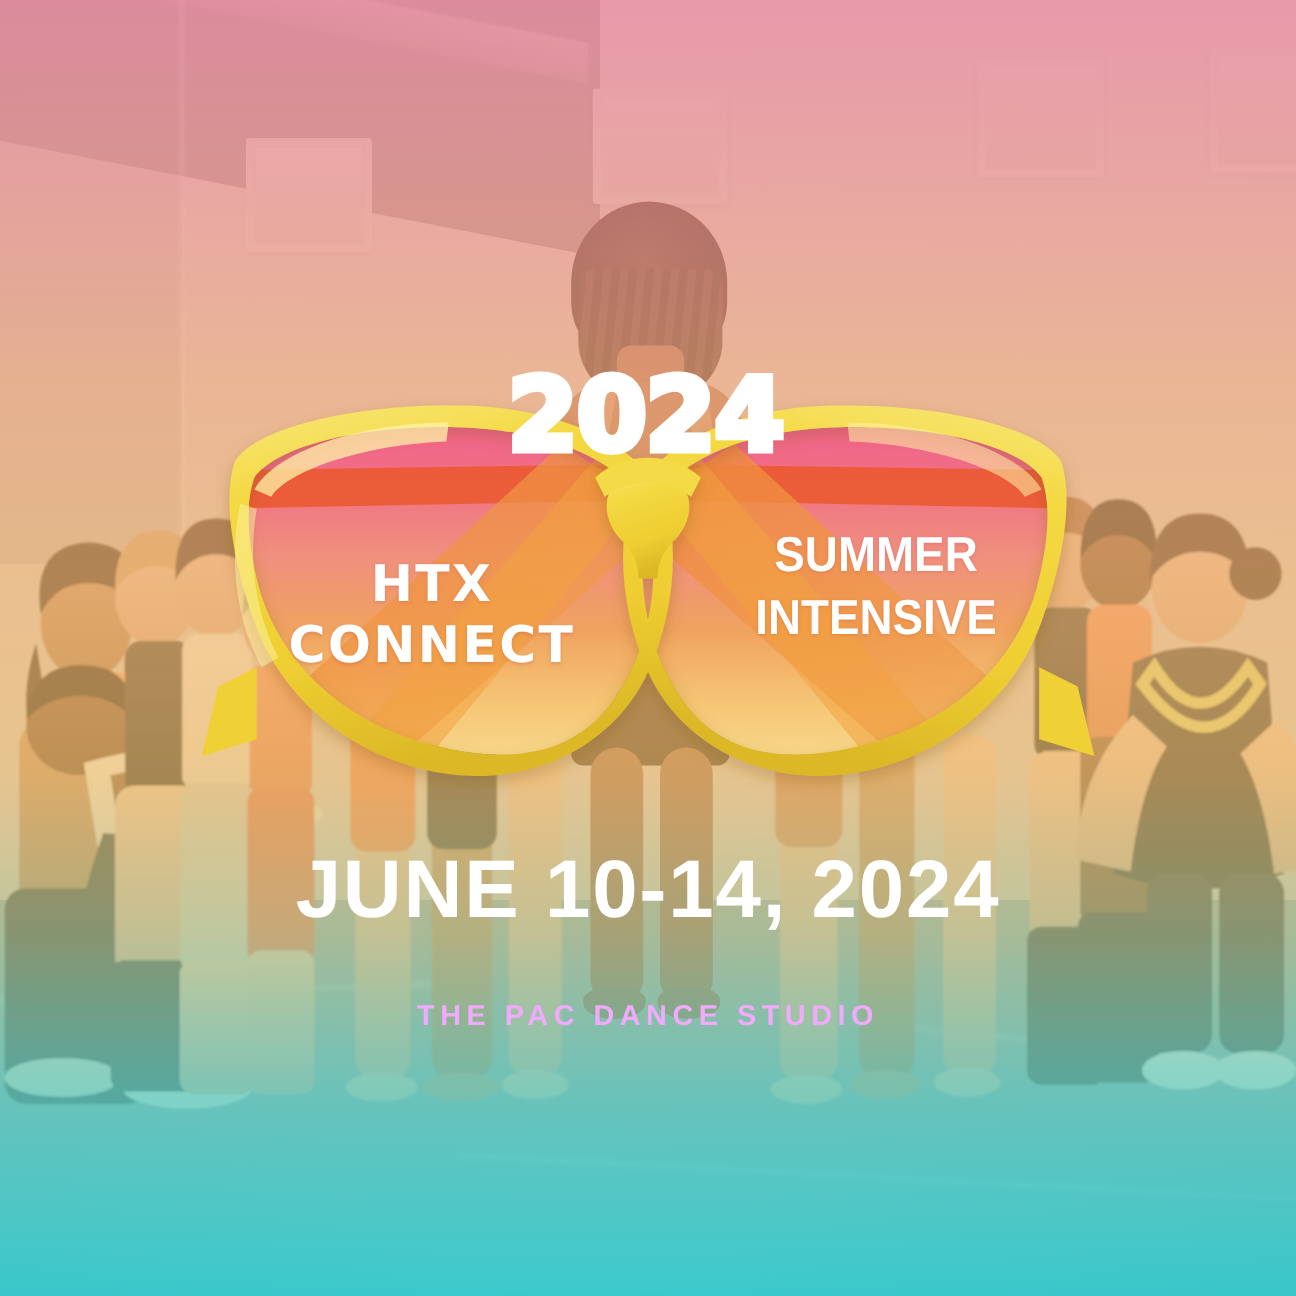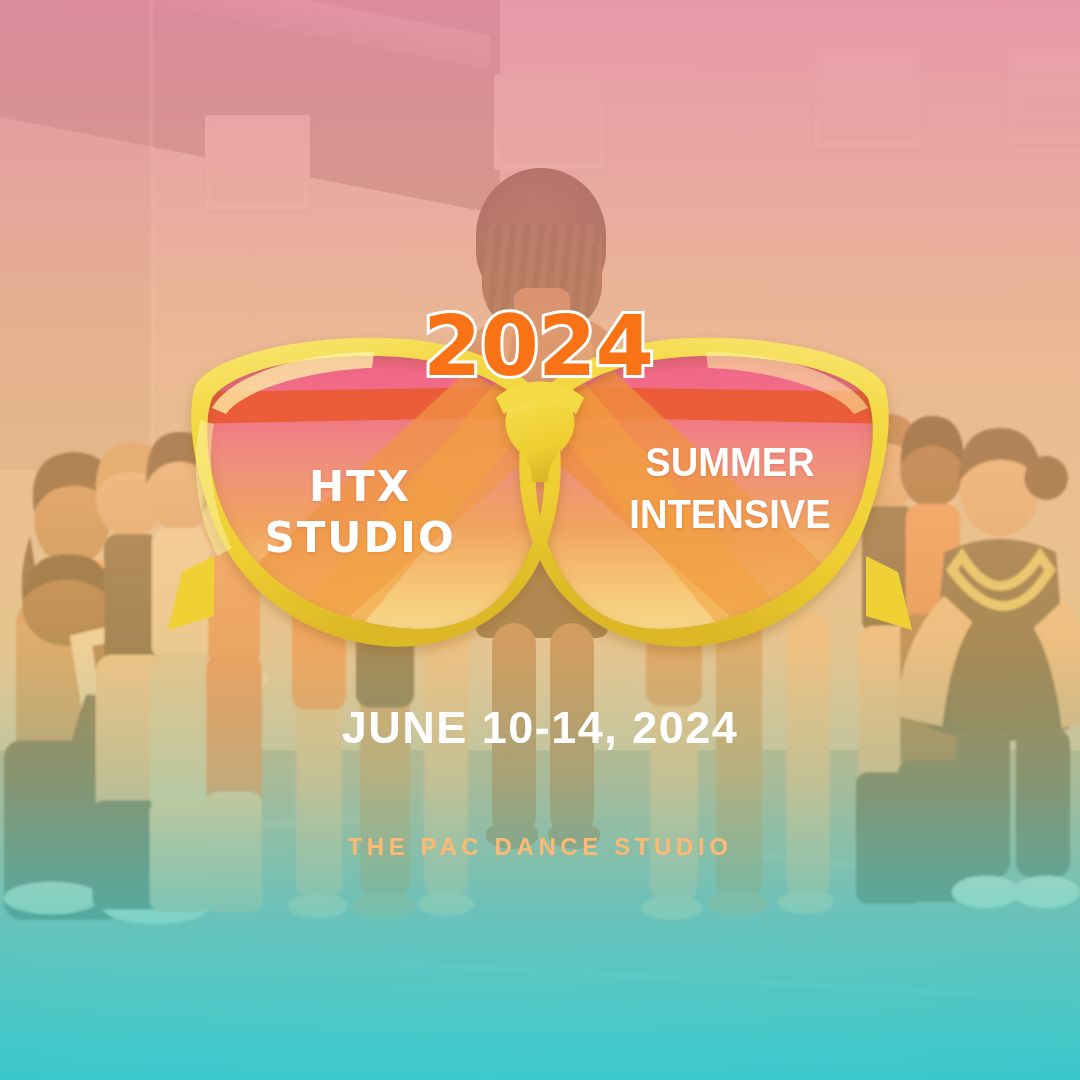--- a/index.html
+++ b/index.html
@@ -146,21 +146,21 @@
       rgba(45,205,208,.46) 100%);
   }
 
   
   .fg { position:absolute; inset:0; pointer-events:none; }
   .fg > * { pointer-events:auto; }
 
   .year {
     position:absolute; left:0; right:4px; top:307px;
     text-align:center;
-    color:#f97316;
+    color:#ffffff;
     font-family:"DejaVu Sans", sans-serif;
     font-weight:700;
     font-size:84px;
     line-height:.95;
     letter-spacing:-1px;
     -webkit-text-stroke:6px #fff;
     paint-order:stroke fill;
   }
 
   .lens-text {
@@ -186,28 +186,28 @@
     letter-spacing:0px;
     transform:scaleX(.93);
   }
 
   .date {
     position:absolute; left:0; right:0; top:702px;
     text-align:center;
     color:#fff;
     font-family:"Liberation Sans", sans-serif;
     font-weight:700;
-    font-size:45px;
+    font-size:68px;
     letter-spacing:1.5px;
   }
 
   .venue {
     position:absolute; left:0; right:0; top:833px;
     text-align:center;
-    color:#fdba74;
+    color:#f0abfc;
     font-family:"Liberation Sans", sans-serif;
     font-weight:700;
     font-size:24px;
     letter-spacing:4.6px;
   }
 </style>
 </head>
 <body>
 
 <div id="poster">
@@ -503,21 +503,21 @@
     <path d="M868 408 C850 376, 780 352, 706 352 L708 368 C770 370, 838 390, 854 414 Z" fill="#fdf3a8" opacity=".55"></path>
     <path d="M200 420 C190 470, 198 520, 218 556 L232 548 C214 514, 206 468, 214 424 Z" fill="#fdf3a8" opacity=".5"></path>
   </svg>
 
   <div class="fg">
 
     <div class="year">2024</div>
 
     <div class="lens-text left">
       <div>HTX</div>
-      <div>STUDIO</div>
+      <div>CONNECT</div>
     </div>
 
     <div class="lens-text right">
       <div>SUMMER</div>
       <div>INTENSIVE</div>
     </div>
 
     <div class="date">JUNE 10-14, 2024</div>
 
     <div class="venue">THE PAC DANCE STUDIO</div>

